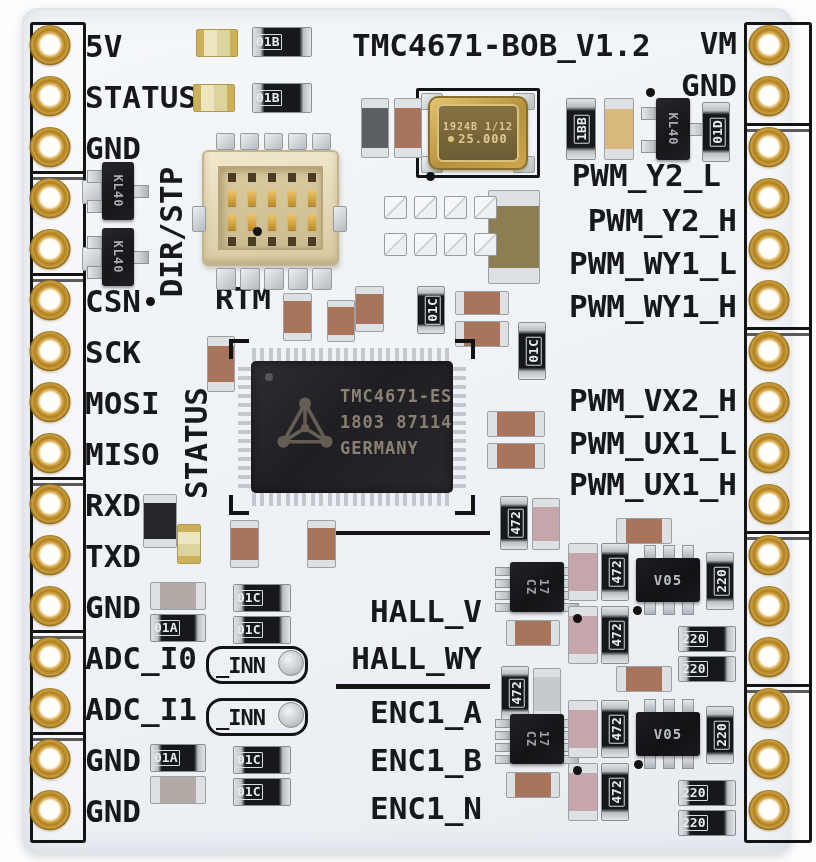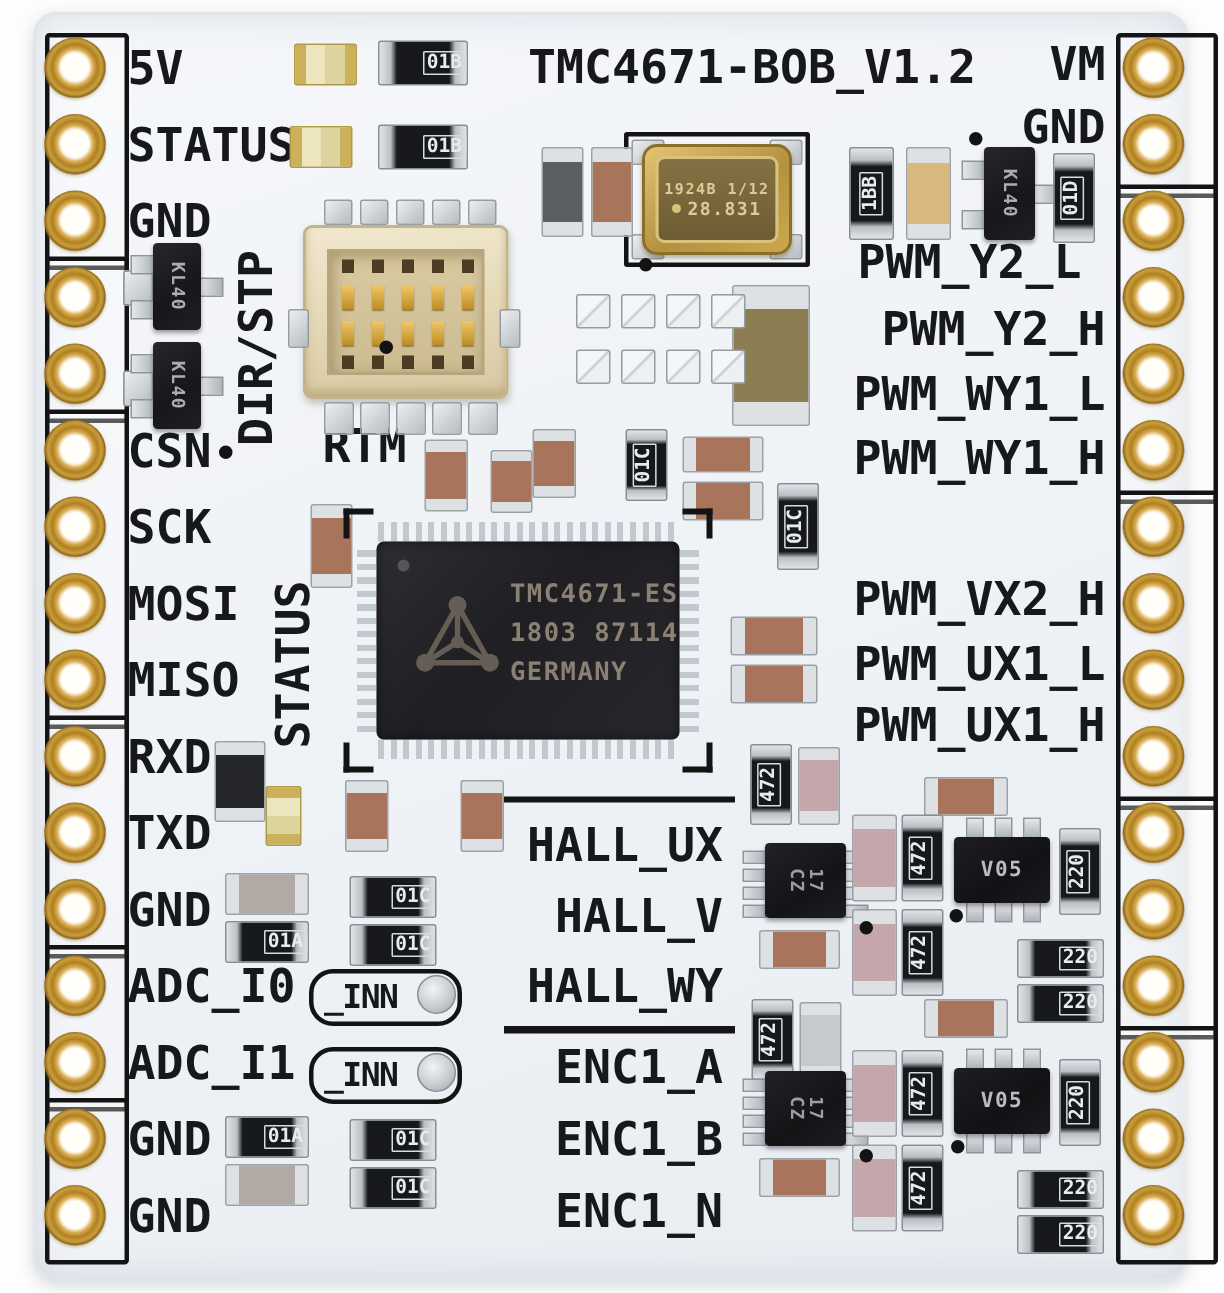--- a/index.html
+++ b/index.html
@@ -14,21 +14,21 @@
   .vlab{position:absolute;color:#17181a;font-weight:bold;font-size:31px;height:34px;line-height:34px;
     text-align:center;transform:rotate(-90deg);white-space:nowrap;}
   .groupbox{position:absolute;border:3px solid #141414;border-radius:3px;background:rgba(255,255,255,.30);}
   .hole{position:absolute;width:42px;height:42px;border-radius:50%;
     background:radial-gradient(circle at 50% 47%, #fffef8 0 9px, #f8ead1 10px, #d9ae55 12px, #b1801f 15px, #c79e3f 18px, #93691b 20px, rgba(0,0,0,0) 21px);
     filter:drop-shadow(0 1px 1px rgba(140,105,30,.4));}
   .line{position:absolute;background:#151515;}
   .dotb{position:absolute;width:9px;height:9px;border-radius:50%;background:#131313;}
   .pad{position:absolute;background:linear-gradient(135deg,#eceff1,#b6bcc1);border:1px solid #959ca2;border-radius:2px;}
   .pad.shiny{background:linear-gradient(135deg,#f4f6f8 0 45%,#c3c9ce 50%,#edf0f2 55% 100%);}
-  .res{position:absolute;display:flex;align-items:center;justify-content:flex-end;border:1px solid #878f95;border-radius:2px;}
+  .res{position:absolute;display:flex;align-items:center;justify-content:flex-start;border:1px solid #878f95;border-radius:2px;}
   .res.h{background:linear-gradient(90deg,#e0e4e7 0%,#b9c0c5 13%,#17181b 20%,#17181b 80%,#b9c0c5 87%,#e0e4e7 100%);}
   .res.v{background:linear-gradient(180deg,#e0e4e7 0%,#b9c0c5 13%,#17181b 20%,#17181b 80%,#b9c0c5 87%,#e0e4e7 100%);}
   .rt{font-size:13px;font-weight:bold;color:#e8ebed;border:1px solid #d8dcdf;line-height:14px;padding:0 2px;border-radius:1px;white-space:nowrap;}
   .res.v .rt{transform:rotate(-90deg);}
   .cap{position:absolute;border:1px solid #9aa1a7;border-radius:2px;}
   .cap.h{background:linear-gradient(90deg,#dde1e4 0 16%,var(--c) 16% 84%,#dde1e4 84%);}
   .cap.v{background:linear-gradient(180deg,#dde1e4 0 16%,var(--c) 16% 84%,#dde1e4 84%);}
   .led{position:absolute;border:1px solid #b09a48;border-radius:2px;
     background:linear-gradient(90deg,#cdb05a 0 18%,#ece5bd 18% 50%,#ddd39c 50% 82%,#cdb05a 82%);}
   .led.v{background:linear-gradient(180deg,#cdb05a 0 18%,#ece5bd 18% 50%,#ddd39c 50% 82%,#cdb05a 82%);}
@@ -123,21 +123,20 @@
   <div class="slk ra" style="left:520px;top:68px;width:217px">GND</div>
   <div class="slk ra" style="left:504px;top:158px;width:217px">PWM_Y2_L</div>
   <div class="slk ra" style="left:520px;top:203px;width:217px">PWM_Y2_H</div>
   <div class="slk ra" style="left:520px;top:246px;width:217px">PWM_WY1_L</div>
   <div class="slk ra" style="left:520px;top:289px;width:217px">PWM_WY1_H</div>
   <div class="slk ra" style="left:520px;top:383px;width:217px">PWM_VX2_H</div>
   <div class="slk ra" style="left:520px;top:426px;width:217px">PWM_UX1_L</div>
   <div class="slk ra" style="left:520px;top:467px;width:217px">PWM_UX1_H</div>
 
   <div class="line" style="left:336px;top:531px;width:154px;height:4px"></div>
-  <div class="slk ra" style="left:300px;top:547px;width:182px">HALL_UX</div>
   <div class="slk ra" style="left:300px;top:641px;width:182px">HALL_WY</div>
   <div class="slk ra" style="left:300px;top:594px;width:182px">HALL_V</div>
   <div class="line" style="left:336px;top:684px;width:154px;height:5px"></div>
   <div class="slk ra" style="left:300px;top:695px;width:182px">ENC1_A</div>
   <div class="slk ra" style="left:300px;top:743px;width:182px">ENC1_B</div>
   <div class="slk ra" style="left:300px;top:791px;width:182px">ENC1_N</div>
 
   <div class="pill" style="left:206px;top:646px">
     <span class="pill-t">_INN</span>
     <div class="tp"></div>
@@ -205,21 +204,21 @@
   <div class="crystal" style="left:416px;top:88px;width:118px;height:84px">
     <div class="pad" style="left:2px;top:2px;width:20px;height:15px"></div>
     <div class="pad" style="right:2px;top:2px;width:20px;height:15px"></div>
     <div class="pad" style="left:2px;bottom:2px;width:20px;height:15px"></div>
     <div class="pad" style="right:2px;bottom:2px;width:20px;height:15px"></div>
     <div class="xtal-body">
       <div class="xtal-plate">
         <div class="xl1">1924B 1/12</div>
         <div class="xl2">
             <span class="xdot"></span>
-            <span>28.831</span>
+            <span>25.000</span>
           </div>
       </div>
     </div>
   </div>
 
   <div class="cap v" style="left:361px;top:98px;width:26px;height:58px;--c:#5b5e63"></div>
   <div class="cap v" style="left:394px;top:98px;width:26px;height:58px;--c:#a8745b"></div>
   <div class="res v" style="left:566px;top:98px;width:28px;height:60px">
       <span class="rt">1BB</span>
     </div>

